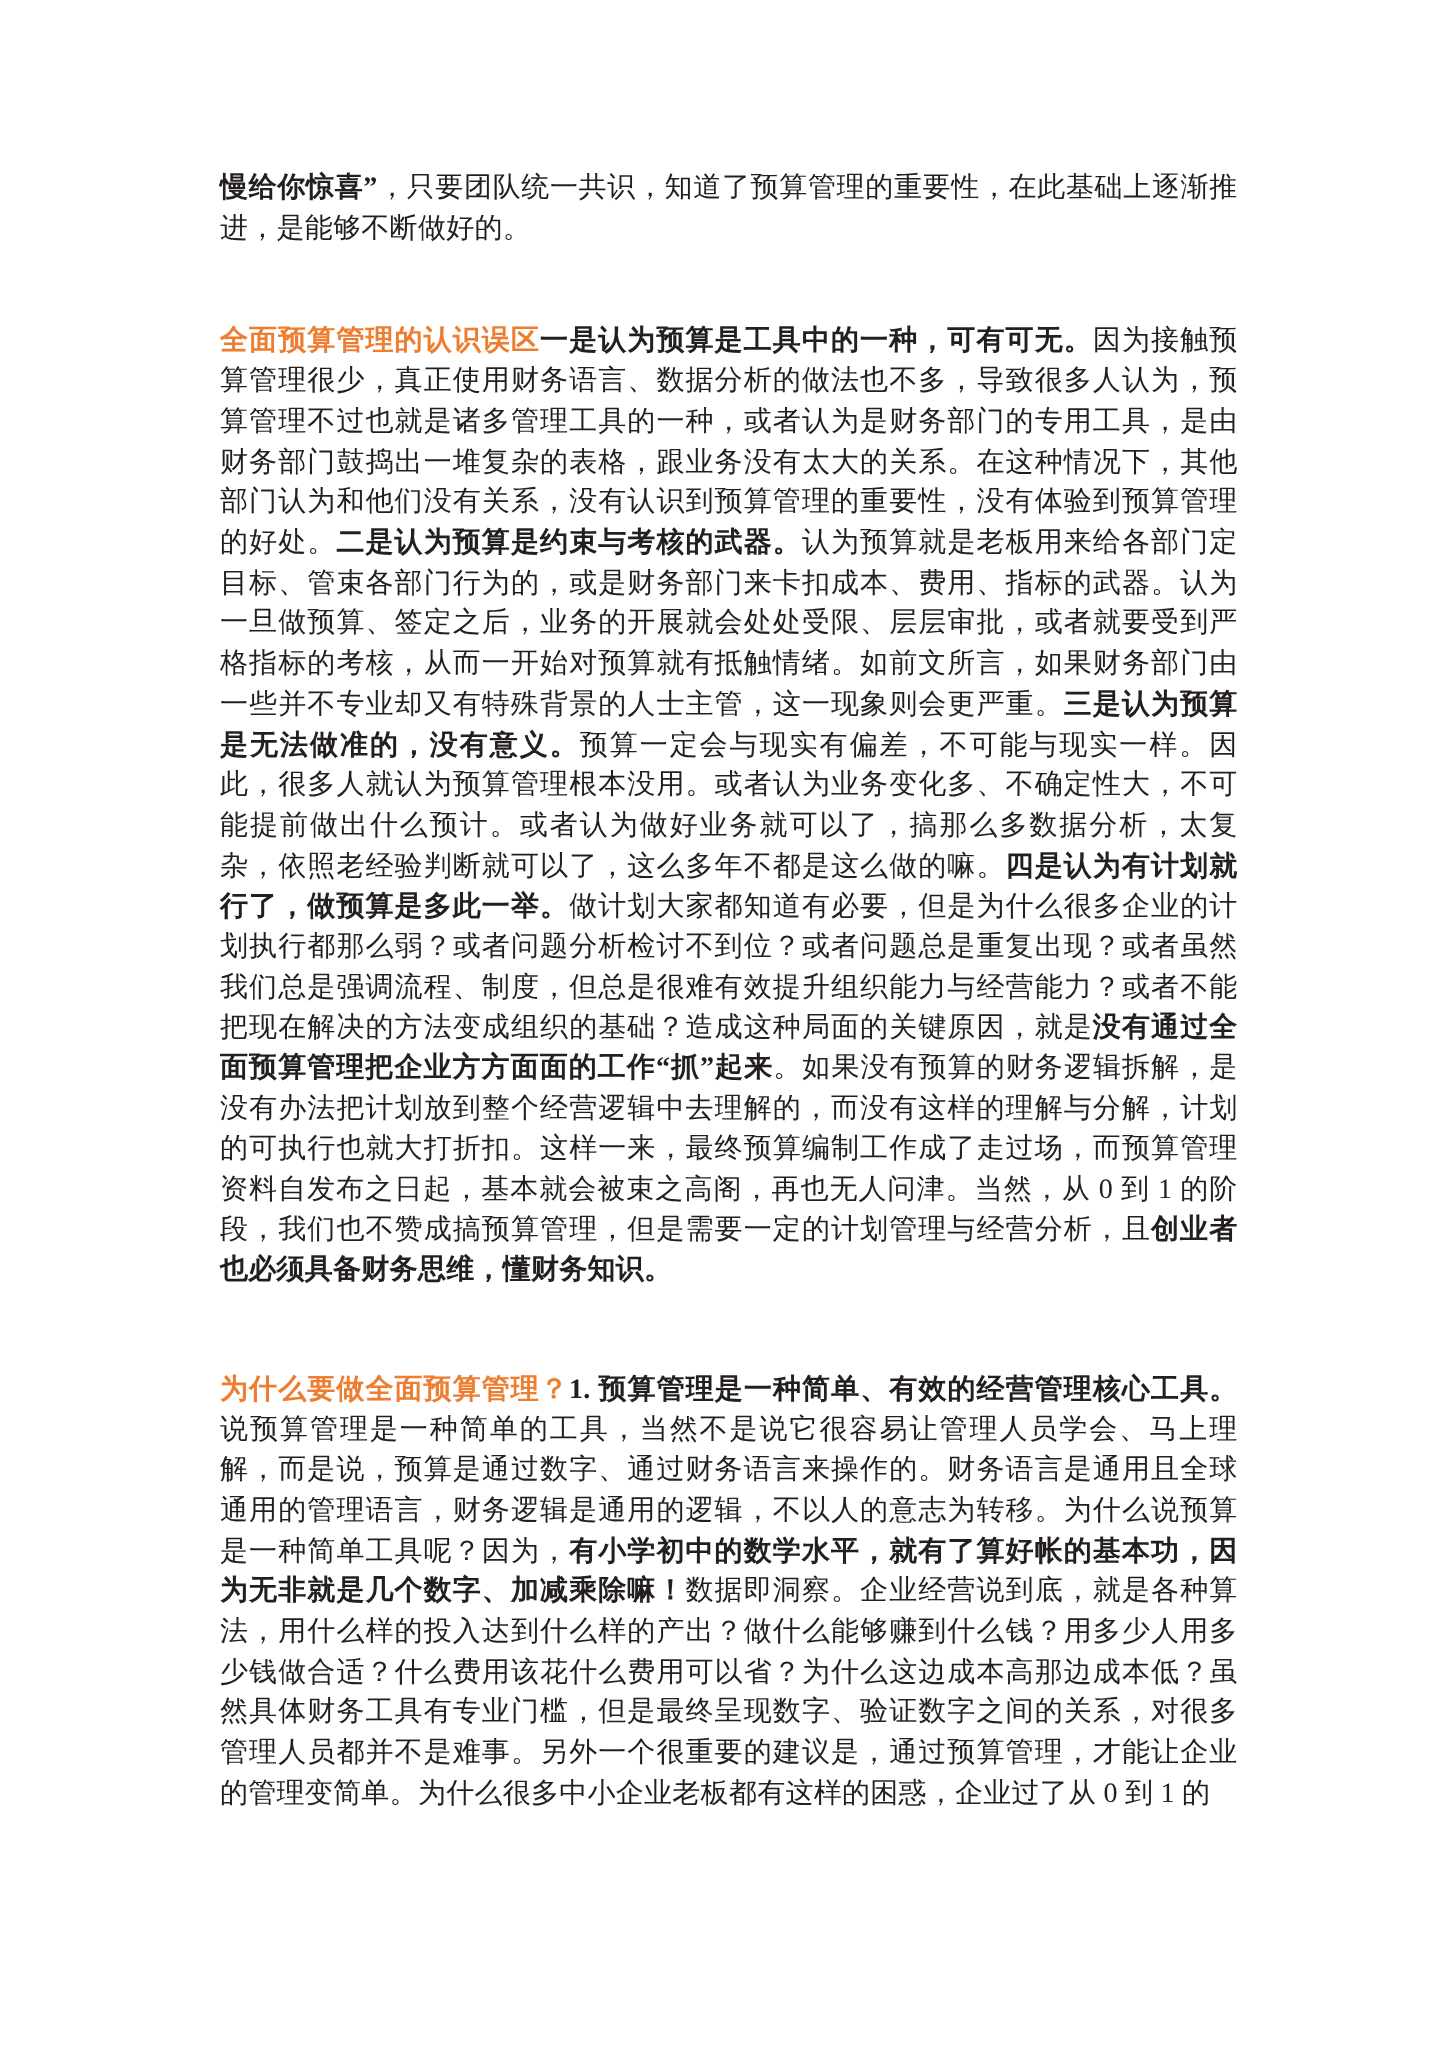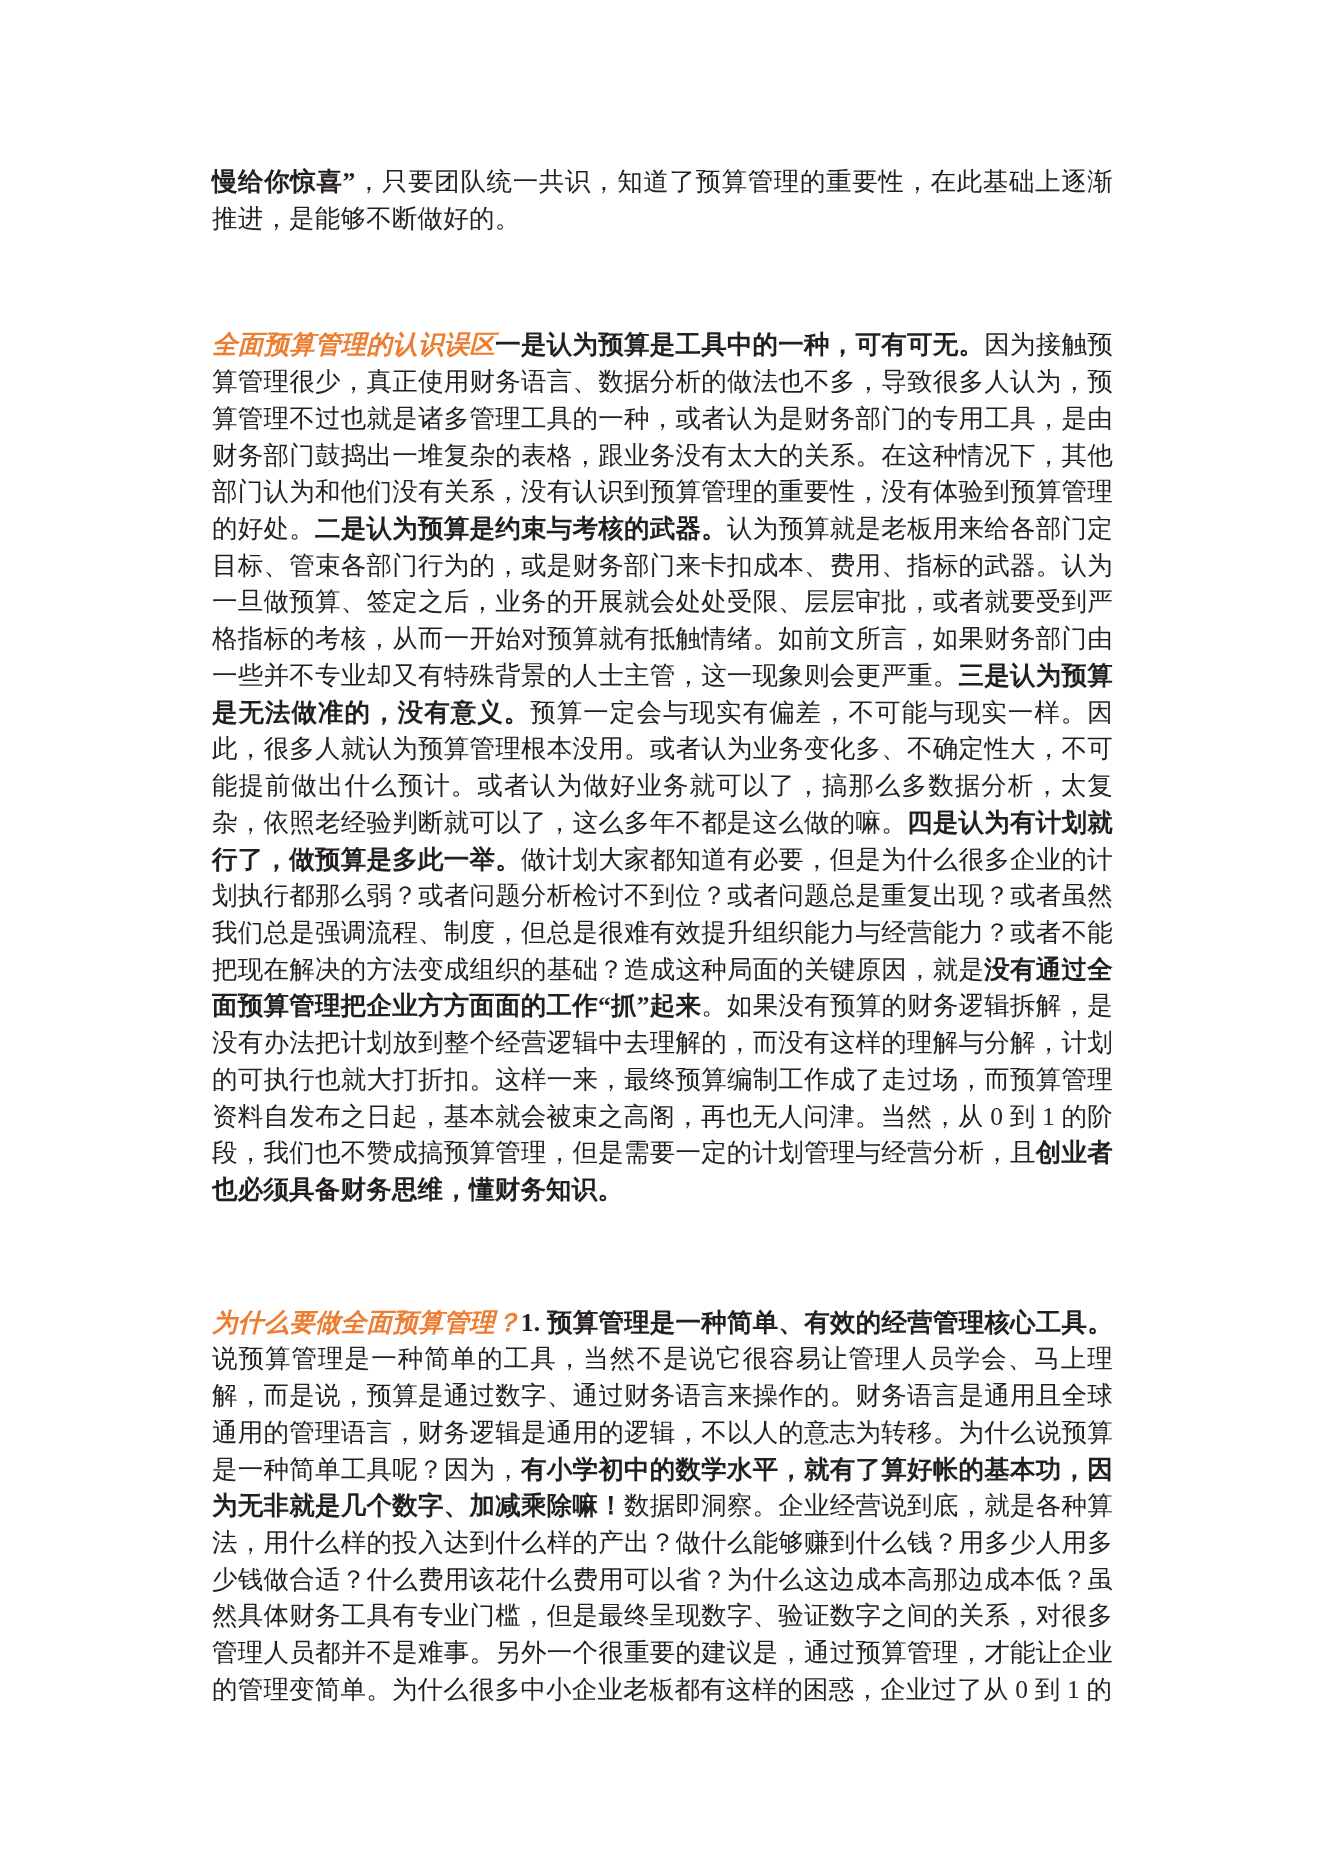--- a/index.html
+++ b/index.html
@@ -16,42 +16,41 @@
     overflow: hidden;
     font-family: "Liberation Serif", "DejaVu Serif", serif;
   }
   .content {
     position: absolute;
     left: 200px;
     top: 152px;
     width: 925px;
   }
   p.para {
-    margin: 12px;
+    margin: 0;
     font-size: 25.5px;
     line-height: 1.44;
     color: #231f20;
     text-align: justify;
     text-justify: inter-ideograph;
     letter-spacing: 0.2px;
     font-weight: 400;
   }
   .gap-large {
     height: 66px;
   }
   .gap-xlarge {
     height: 72px;
   }
   .b {
     font-weight: 700;
   }
   .heading-orange {
     color: #ed7d31;
     font-weight: 700;
-    font-style: italic;
   }
 </style>
 </head>
 <body>
 
 <div class="page">
   <div class="content">
 
     <p class="para">
       <span class="b">慢给你惊喜”</span><span>，只要团队统一共识，知道了预算管理的重要性，在此基础上逐渐推进，是能够不断做好的。</span>

